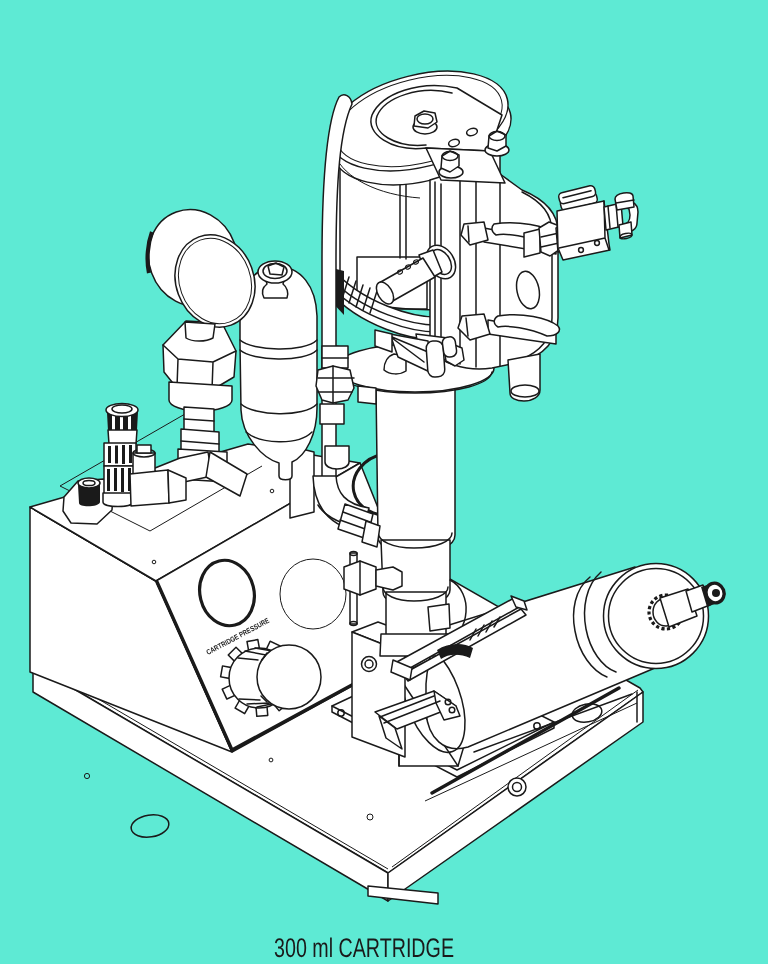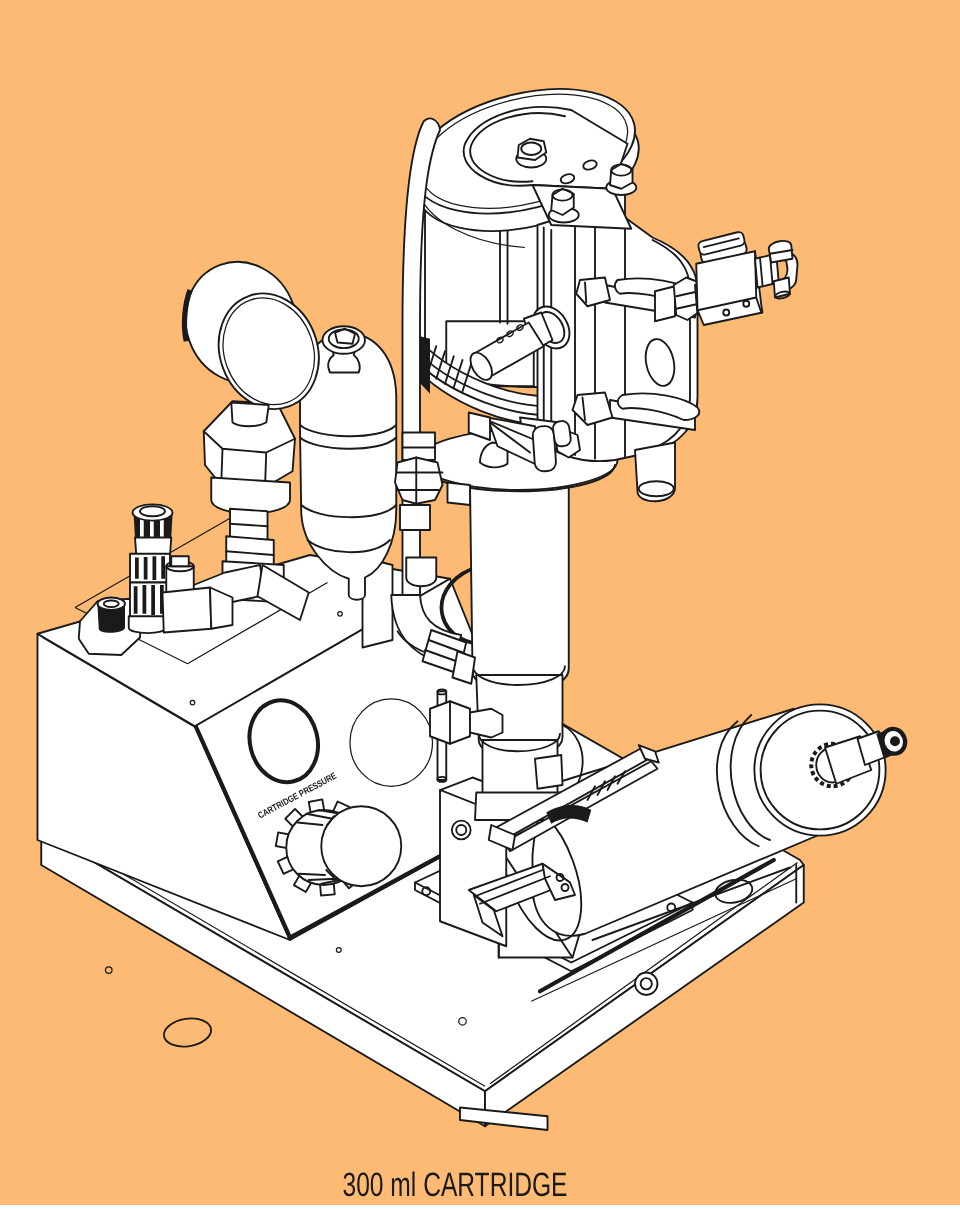--- a/index.html
+++ b/index.html
@@ -1,16 +1,16 @@
 <!DOCTYPE html>
 <html><head>
 <meta charset="utf-8">
 <style>
   html,body{margin:0;padding:0;background:#fff;}
-  #page{position:relative;width:768px;height:964px;background:#fdba74;overflow:hidden;}
+  #page{position:relative;width:768px;height:964px;background:#5eead4;overflow:hidden;}
   svg{position:absolute;left:0;top:0;filter:grayscale(1);}
   text{-webkit-font-smoothing:antialiased;text-rendering:geometricPrecision;}
   .ln{fill:none;stroke:#1a1a1a;stroke-width:1.5;stroke-linejoin:round;stroke-linecap:round;}
   .w{fill:#ffffff;stroke:#1a1a1a;stroke-width:1.5;stroke-linejoin:round;stroke-linecap:round;}
   .thk{fill:none;stroke:#1a1a1a;stroke-width:3.4;stroke-linejoin:round;stroke-linecap:round;}
   .dk{fill:#1a1a1a;stroke:none;}
   .thin{fill:none;stroke:#1a1a1a;stroke-width:1.0;}
 </style>
 </head>
 <body>

